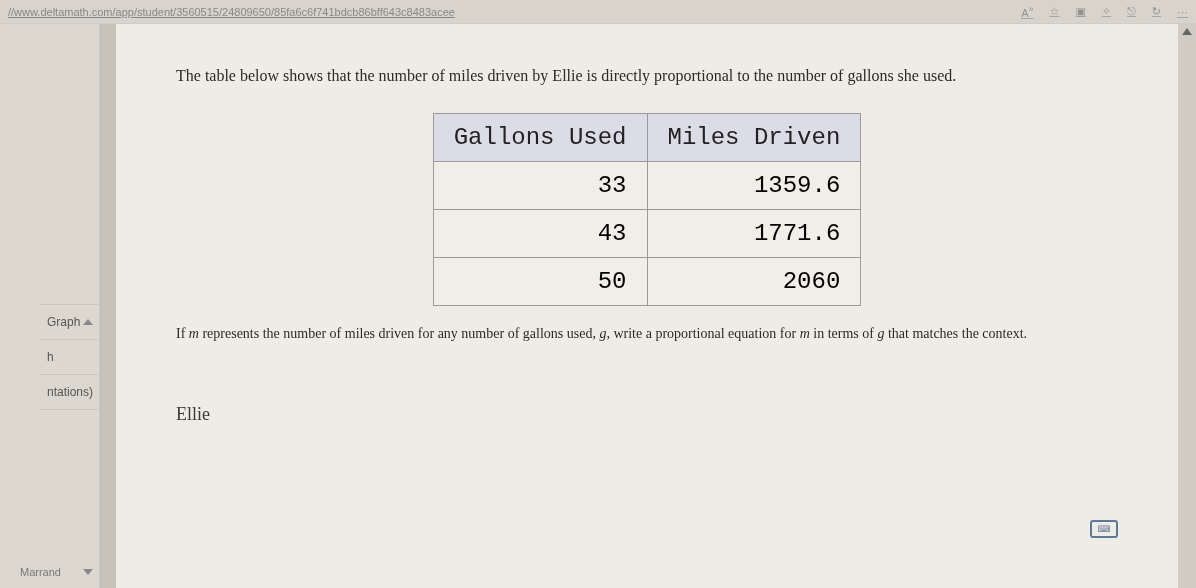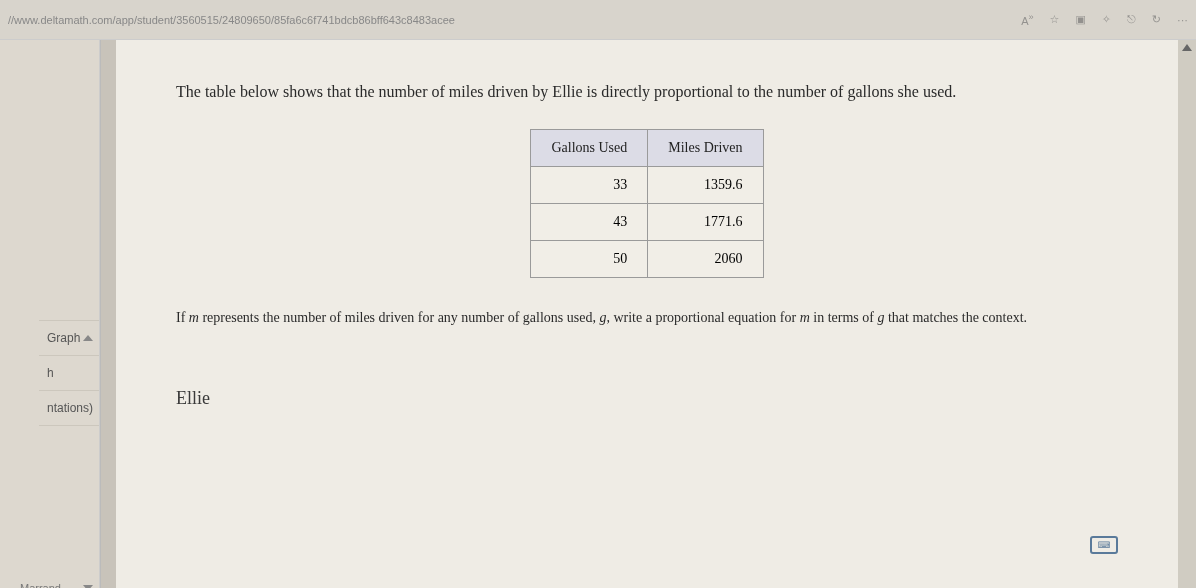--- a/index.html
+++ b/index.html
@@ -5,29 +5,30 @@
     * { margin: 0; padding: 0; box-sizing: border-box; }
     body {
       font-family: Georgia, 'Times New Roman', serif;
       background: #e8e4dc;
       width: 1196px;
       height: 588px;
       overflow: hidden;
       position: relative;
     }
     .browser-bar {
-      height: 40px;
+      height: 24px;
       background: #d8d4cc;
       display: flex;
       align-items: center;
       padding: 5px 8px;
       font-family: Arial, sans-serif;
       font-size: 11px;
       color: #888;
       border-bottom: 1px solid #ccc;
+      text-decoration: underline;
     }
     .browser-url { flex: 1; }
     .browser-icons { display: flex; gap: 16px; align-items: center; color: #666; }
     .browser-icons span { opacity: 0.6; }
     .main-area {
       display: flex;
       height: calc(100% - 24px);
     }
     .sidebar {
       width: 100px;
@@ -77,22 +78,23 @@
       position: relative;
     }
     .problem-text {
       font-size: 16px;
       color: #2a2a2a;
       line-height: 1.45;
       margin-bottom: 26px;
     }
     .data-table {
       border-collapse: collapse;
-      margin: 0 auto 30px auto;
-      font-size: 14px;
+      margin: 0 auto 18px auto;
+      font-size: 24px;
+      font-family: Liberation Mono, monospace;
     }
     .data-table th {
       background: #dcdce6;
       font-weight: normal;
       padding: 10px 20px;
       border: 1px solid #9a9a9a;
       color: #222;
     }
     .data-table td {
       padding: 10px 20px;

